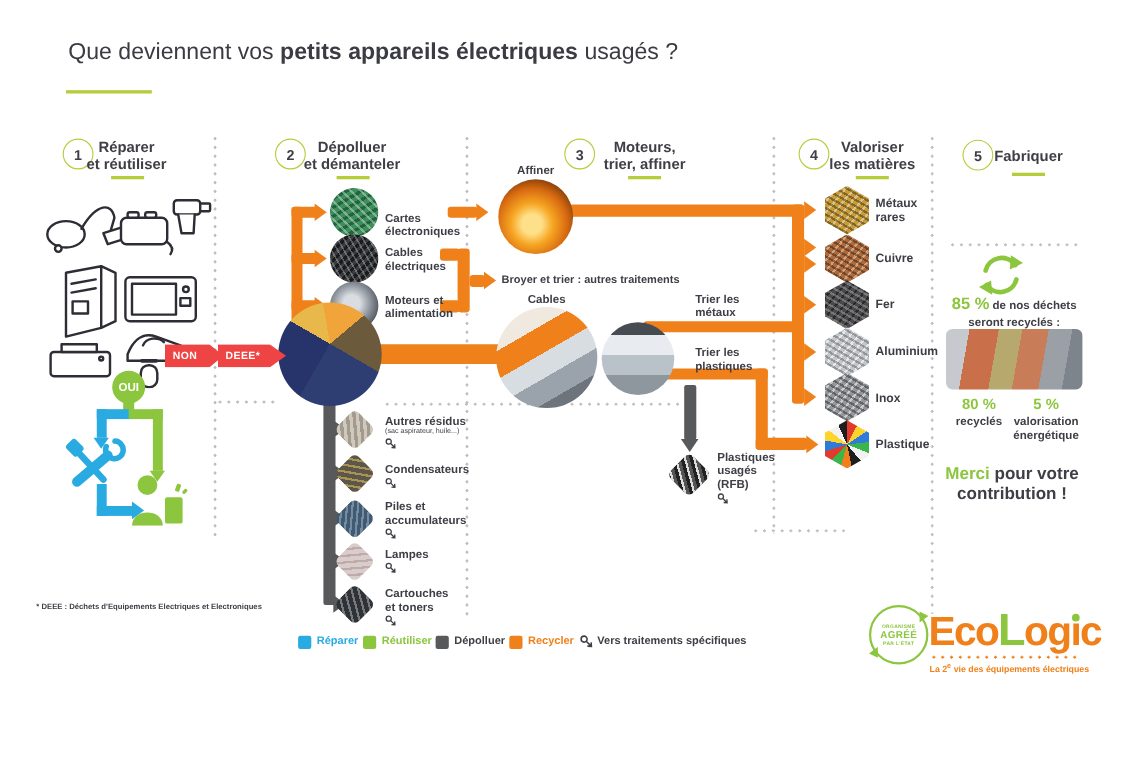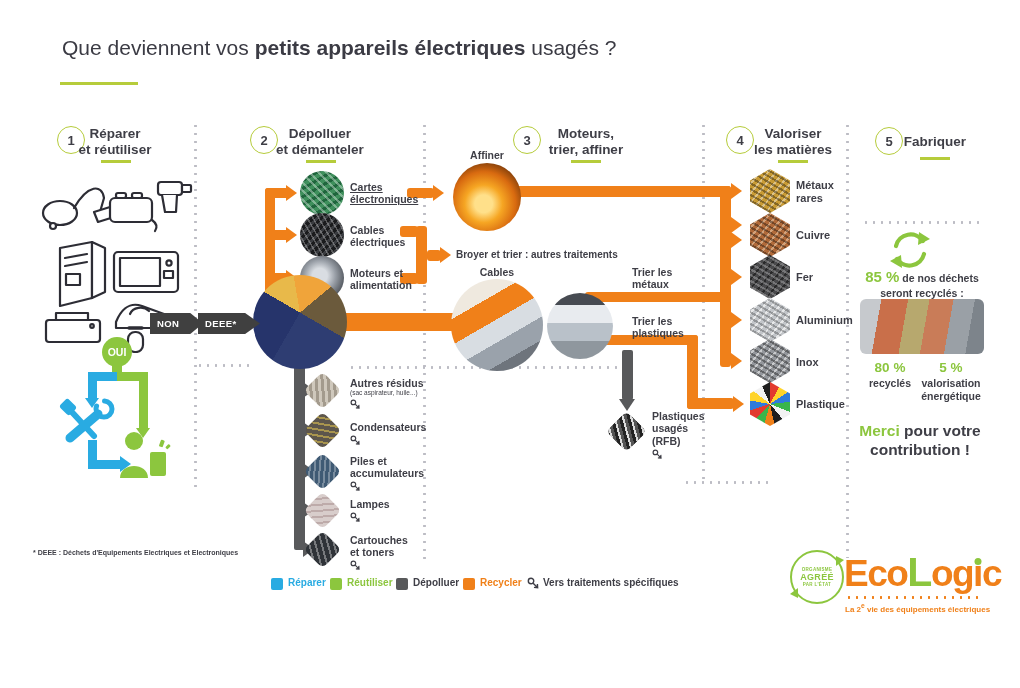--- a/index.html
+++ b/index.html
@@ -24,21 +24,21 @@
   .r-g{border-width:8px 0 8px 11px;border-left-color:#58595b;}
   .d-g{border-width:12px 8px 0 8px;border-top-color:#58595b;}
   .d-b{border-width:10px 7px 0 7px;border-top-color:#29abe2;}
   .d-gr{border-width:10px 7px 0 7px;border-top-color:#8cc63e;}
   .r-b{border-width:8px 0 8px 11px;border-left-color:#29abe2;}
   .oline{background:#f08019;border-radius:3px;z-index:2;}
   .gline{background:#58595b;border-radius:2px;z-index:2;}
   .circle{position:absolute;border-radius:50%;z-index:4;}
   .hex{position:absolute;clip-path:polygon(50% 0,100% 26%,100% 74%,50% 100%,0 74%,0 26%);z-index:4;}
   .dia{position:absolute;border-radius:6px;transform:rotate(45deg);z-index:4;}
-  .flowbadge{position:absolute;height:21px;background:#404040;color:#fff;font-weight:700;font-size:9.5px;
+  .flowbadge{position:absolute;height:21px;background:#ef4444;color:#fff;font-weight:700;font-size:9.5px;
              display:flex;align-items:center;padding-left:7px;letter-spacing:.4px;
              clip-path:polygon(0 0,76% 0,100% 50%,76% 100%,0 100%);z-index:6;}
   .ouibadge{position:absolute;width:30px;height:30px;border-radius:50%;background:#8cc63e;color:#fff;
             font-weight:700;font-size:10.5px;display:flex;align-items:center;justify-content:center;z-index:6;}
   .keyicon{display:inline-block;vertical-align:middle;}
   .p85{font-weight:700;font-size:10.5px;text-align:center;line-height:1.25;}
   .green-big{color:#8cc63e;font-weight:700;}
   .merci{position:absolute;font-weight:700;font-size:15.5px;text-align:center;line-height:1.25;color:#3e3e46;z-index:6;}
   .legend-sq{position:absolute;width:12px;height:12px;border-radius:2px;top:578px;z-index:6;}
   .legend-lb{position:absolute;top:577px;font-weight:700;font-size:10px;z-index:6;}
@@ -258,21 +258,21 @@
        background:repeating-linear-gradient(30deg,rgba(0,0,0,.35) 0 2px,transparent 2px 5px),repeating-linear-gradient(-50deg,rgba(255,230,200,.45) 0 2px,transparent 2px 6px),#b06a3a;"></div>
   <div class="hex" style="left:750px;top:255px;width:40px;height:44px;
        background:repeating-linear-gradient(30deg,rgba(255,255,255,.25) 0 2px,transparent 2px 5px),repeating-linear-gradient(-50deg,rgba(0,0,0,.45) 0 2px,transparent 2px 6px),#4a4a4c;"></div>
   <div class="hex" style="left:750px;top:298px;width:40px;height:44px;
        background:repeating-linear-gradient(30deg,rgba(0,0,0,.25) 0 2px,transparent 2px 5px),repeating-linear-gradient(-50deg,rgba(255,255,255,.6) 0 2px,transparent 2px 6px),#c2c5c9;"></div>
   <div class="hex" style="left:750px;top:339px;width:40px;height:44px;
        background:repeating-linear-gradient(30deg,rgba(0,0,0,.35) 0 2px,transparent 2px 5px),repeating-linear-gradient(-50deg,rgba(255,255,255,.5) 0 2px,transparent 2px 6px),#93969b;"></div>
   <div class="hex" style="left:750px;top:382px;width:40px;height:44px;
        background:repeating-conic-gradient(#e23b2e 0 28deg,#ffd42a 28deg 56deg,#2f7bdb 56deg 84deg,#39b54a 84deg 112deg,#f2f2f2 112deg 140deg,#1e1e1e 140deg 168deg,#f08019 168deg 196deg,#39b54a 196deg 224deg,#e23b2e 224deg 252deg,#2f7bdb 252deg 280deg,#ffd42a 280deg 308deg,#f2f2f2 308deg 336deg,#1e1e1e 336deg 360deg);"></div>
 
-  <div class="lbl" style="left:350px;top:181px;text-decoration:underline;">
+  <div class="lbl" style="left:350px;top:193px;">
     <span>Cartes</span><br><span>électroniques</span></div>
   <div class="lbl" style="left:350px;top:224px;">
     <span>Cables</span><br><span>électriques</span></div>
   <div class="lbl" style="left:350px;top:267px;">
     <span>Moteurs et</span><br><span>alimentation</span></div>
 
   <div class="lbl ctr" style="left:453px;top:149px;width:68px;"><span>Affiner</span></div>
   <div class="lbl" style="left:456px;top:249px;font-size:10px;text-align:center;"><span>Broyer et trier : autres traitements</span></div>
   <div class="lbl ctr" style="left:451px;top:266px;width:92px;"><span>Cables</span></div>
   <div class="lbl" style="left:632px;top:266px;">

